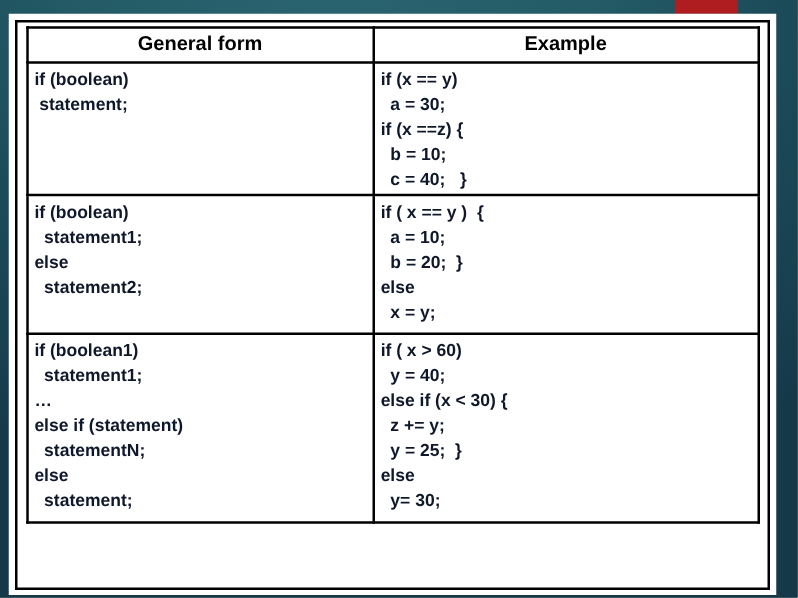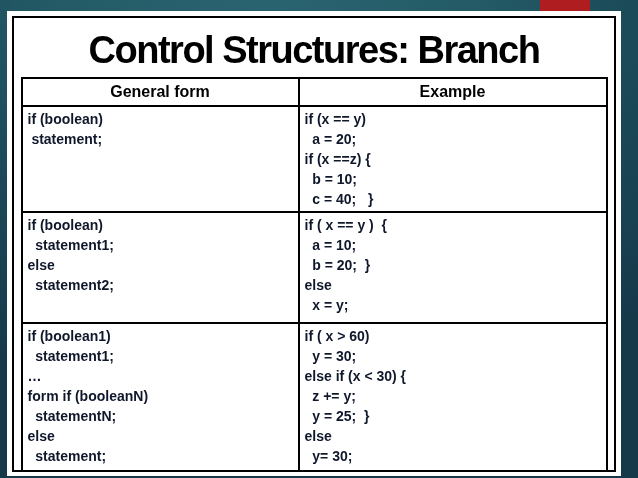--- a/index.html
+++ b/index.html
@@ -92,37 +92,36 @@
     font-family: "Liberation Sans", sans-serif;
   }
 </style>
 </head>
 <body>
 
 <div class="slide">
   <div class="accent-rect"></div>
   <div class="content-box">
     <div class="frame">
-      <h1 class="page-title">Control Structures: Branch</h1>
       <table class="branch-table">
         <thead>
           <tr>
             <th class="col-general">General form</th>
             <th class="col-example">Example</th>
           </tr>
         </thead>
         <tbody>
           <tr class="row-1">
             <td>
                 <div class="code-line">if (boolean)</div>
                 <div class="code-line"> statement;</div>
               </td>
             <td>
                 <div class="code-line">if (x == y)</div>
-                <div class="code-line">  a = 20;</div>
+                <div class="code-line">  a = 30;</div>
                 <div class="code-line">if (x ==z) {</div>
                 <div class="code-line">  b = 10;</div>
                 <div class="code-line">  c = 40;   }</div>
               </td>
           </tr>
           <tr class="row-2">
             <td>
                 <div class="code-line">if (boolean)</div>
                 <div class="code-line">  statement1;</div>
                 <div class="code-line">else</div>
@@ -134,28 +133,28 @@
                 <div class="code-line">  b = 20;  }</div>
                 <div class="code-line">else</div>
                 <div class="code-line">  x = y;</div>
               </td>
           </tr>
           <tr class="row-3">
             <td>
                 <div class="code-line">if (boolean1)</div>
                 <div class="code-line">  statement1;</div>
                 <div class="code-line">…</div>
-                <div class="code-line">form if (booleanN)</div>
+                <div class="code-line">else if (statement)</div>
                 <div class="code-line">  statementN;</div>
                 <div class="code-line">else</div>
                 <div class="code-line">  statement;</div>
               </td>
             <td>
                 <div class="code-line">if ( x &gt; 60)</div>
-                <div class="code-line">  y = 30;</div>
+                <div class="code-line">  y = 40;</div>
                 <div class="code-line">else if (x &lt; 30) {</div>
                 <div class="code-line">  z += y;</div>
                 <div class="code-line">  y = 25;  }</div>
                 <div class="code-line">else</div>
                 <div class="code-line">  y= 30;</div>
               </td>
           </tr>
         </tbody>
       </table>
     </div>

